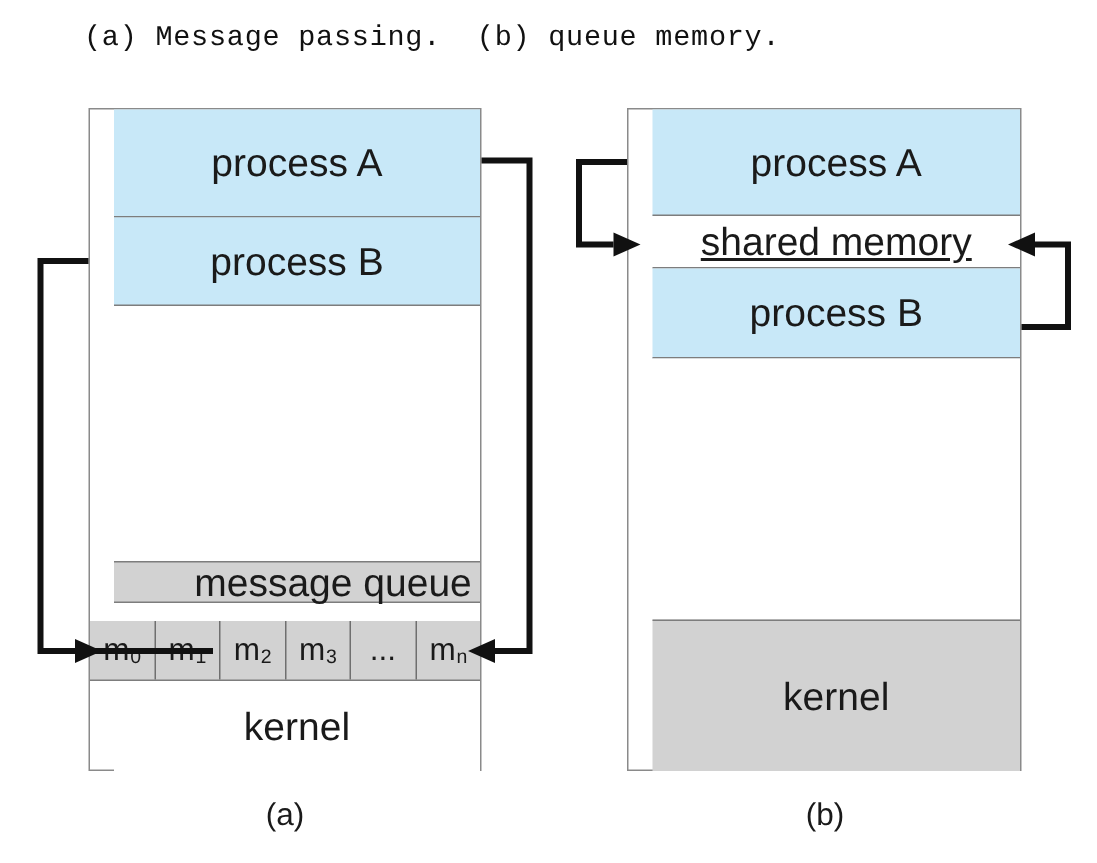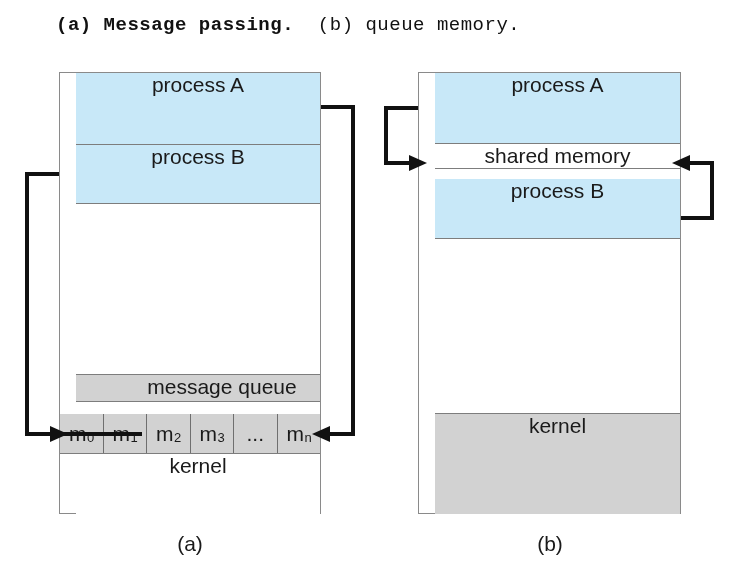--- a/index.html
+++ b/index.html
@@ -20,41 +20,41 @@
   #caption {
     position: absolute;
     left: 56px;
     top: 14px;
     font-family: "Liberation Mono", monospace;
     font-size: 19px;
     letter-spacing: 0.5px;
     white-space: pre;
     color: #111111;
   }
-  #caption .bold-paren { font-weight: bold; margin-top: 38px; }
+  #caption .bold-paren { font-weight: normal; margin-top: 38px; }
 
   
   .diagram-box {
     position: absolute;
     box-sizing: border-box;
     border: 1px solid #8a8a8a;
     background: #ffffff;
   }
   #box-a { left: 59px; top: 72px; width: 262px; height: 442px; }
   #box-b { left: 418px; top: 72px; width: 263px; height: 442px; }
 
   .band {
     position: absolute;
     left: 16px;
     right: 0;
     box-sizing: border-box;
     display: flex;
-    align-items: flex-start;
+    align-items: center;
     justify-content: center;
-    font-size: 21px;
+    font-size: 26px;
     color: #1a1a1a;
   }
   .band.blue   { background: #c8e8f8; }
   .band.gray   { background: #d2d2d2; }
   .band.white  { background: #ffffff; }
   .band.line-bottom { border-bottom: 1px solid #7d7d7d; }
   .band.line-top    { border-top: 1px solid #7d7d7d; }
 
   
   #mq-cells {
@@ -158,21 +158,21 @@
     <span>kernel</span>
   </div>
 </div>
 
 <div id="box-b" class="diagram-box">
 
   <div class="band blue line-bottom" style="top:0px; height:71px;">
     <span>process A</span>
   </div>
 
-  <div class="band white line-bottom" style="top:71px; height:25px;">
+  <div class="band white line-bottom" style="top:71px; height:35px;text-decoration:underline;">
     <span>shared memory</span>
   </div>
 
   <div class="band blue line-bottom" style="top:106px; height:60px;">
     <span>process B</span>
   </div>
 
   <div class="band white" style="top:166px; height:174px;"></div>
 
   <div class="band gray line-top" style="top:340px; height:101px;">

